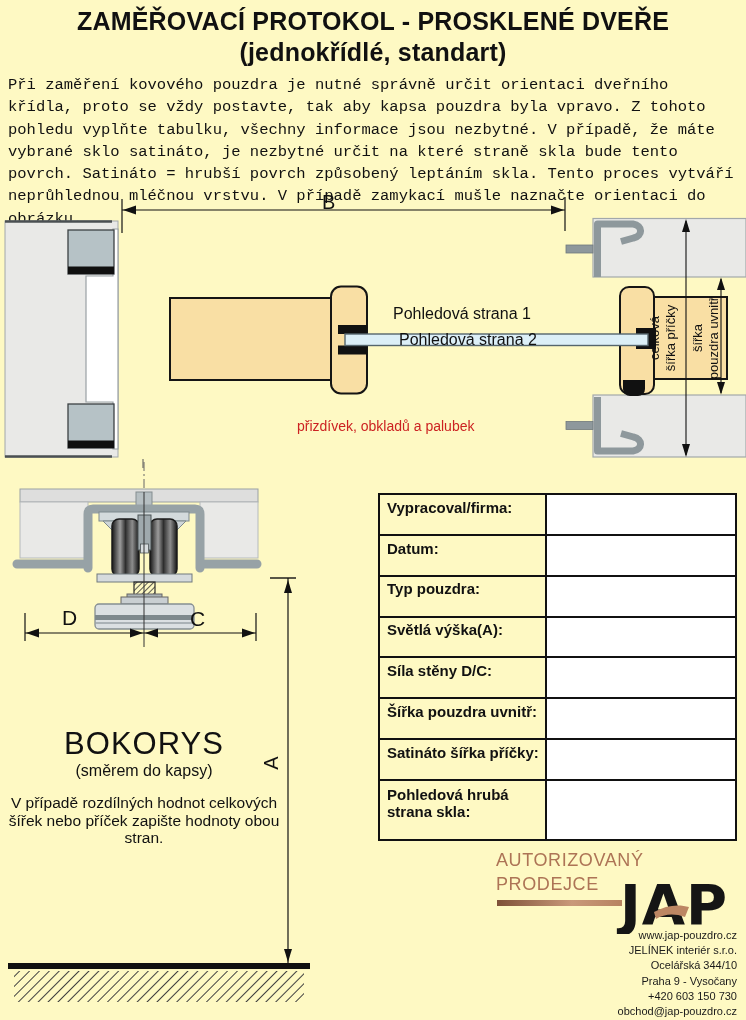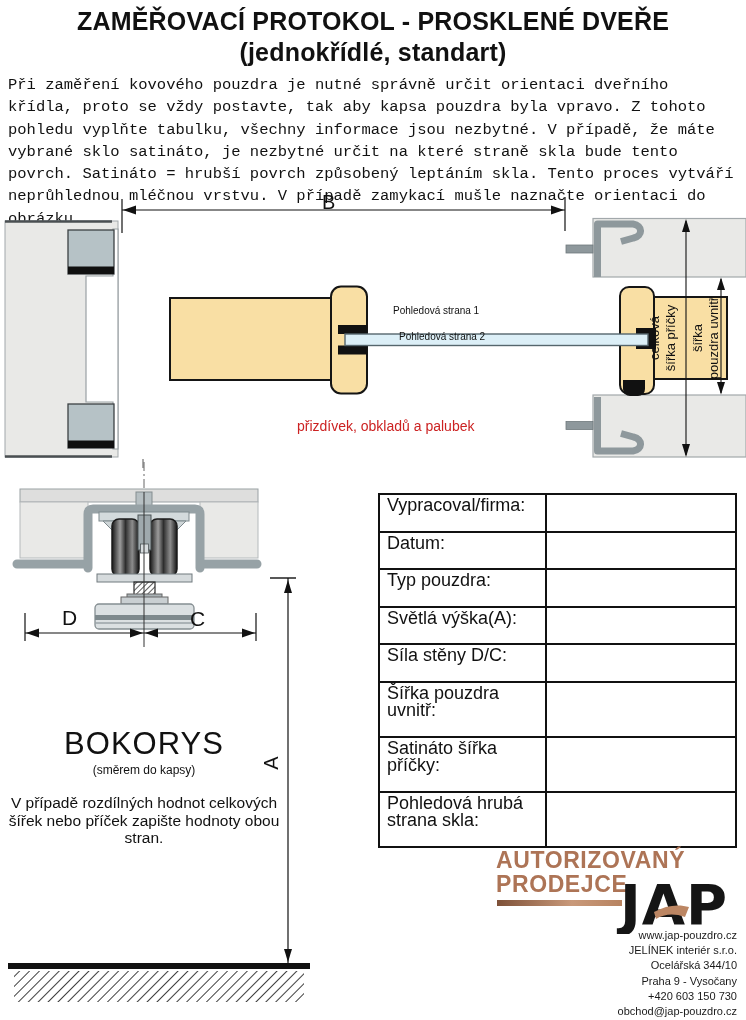--- a/index.html
+++ b/index.html
@@ -1,47 +1,47 @@
 <!DOCTYPE html>
 <html><head>
 <meta charset="utf-8">
 <style>
   html,body{margin:0;padding:0;background:#888;}
   .page{
-    position:relative;width:746px;height:1020px;background:#ffffff;
+    position:relative;width:746px;height:1020px;background:#fef9c3;
     font-family:"Liberation Sans",sans-serif;color:#111;overflow:hidden;
     margin:0 auto;
   }
   .abs{position:absolute;}
   .title{left:0;top:6px;width:746px;text-align:center;font-weight:bold;
     font-size:25px;line-height:31px;letter-spacing:0.2px;}
   .intro{left:8px;top:74px;width:733px;font-size:15.5px;line-height:22.3px;margin:0;font-family:Liberation Mono, monospace;}
   svg.diagram{display:block;}
-  .lbl{font-size:10px;white-space:nowrap;}
+  .lbl{font-size:16px;white-space:nowrap;}
   .dimletter{font-size:20px;white-space:nowrap;}
   .dimletter.big{font-size:21px;}
   .rednote{color:#cc2222;font-size:14px;line-height:17.5px;white-space:nowrap;}
   .vlabel{display:flex;flex-direction:column;justify-content:center;text-align:center;
     font-size:13px;line-height:16px;transform:rotate(-90deg);white-space:nowrap;}
   .a-rot{transform:rotate(-90deg);font-size:20px;text-align:center;}
   
   table.form{position:absolute;left:378px;top:493px;width:359px;height:348px;
     border-collapse:collapse;table-layout:fixed;}
   table.form td{border:2.4px solid #111;vertical-align:middle;}
-  td.flabel{width:156px;font-weight:normal;font-size:18px;line-height:17.5px;
+  td.flabel{width:156px;font-weight:bold;font-size:15px;line-height:17.5px;
     padding:2px 2px 16px 7px;}
   td.fvalue{background:#fff;}
   
   .bokorys-block{left:8px;top:727px;width:272px;text-align:center;}
   .bokorys-h{font-size:31px;letter-spacing:1px;line-height:34px;}
-  .bokorys-s{font-size:12px;line-height:19px;}
+  .bokorys-s{font-size:16px;line-height:19px;}
   .bokorys-note{font-size:15.5px;line-height:17.5px;margin-top:14px;}
   
-  .auth{left:496px;top:849px;width:240px;color:#ad7456;font-weight:bold;
-    font-size:23px;line-height:23.5px;letter-spacing:0.6px;}
+  .auth{left:496px;top:849px;width:240px;color:#ad7456;font-weight:normal;
+    font-size:18px;line-height:23.5px;letter-spacing:0.6px;}
   .auth-bar{left:497px;top:900px;width:125px;height:6px;
     background:linear-gradient(90deg,#7e5138,#c9997a 60%,#b78360);}
   .contact{left:540px;top:928px;width:197px;text-align:right;
     font-size:11px;line-height:15.2px;color:#1a1a1a;}
 </style>
 </head>
 <body>
 
 <div class="page">
 

